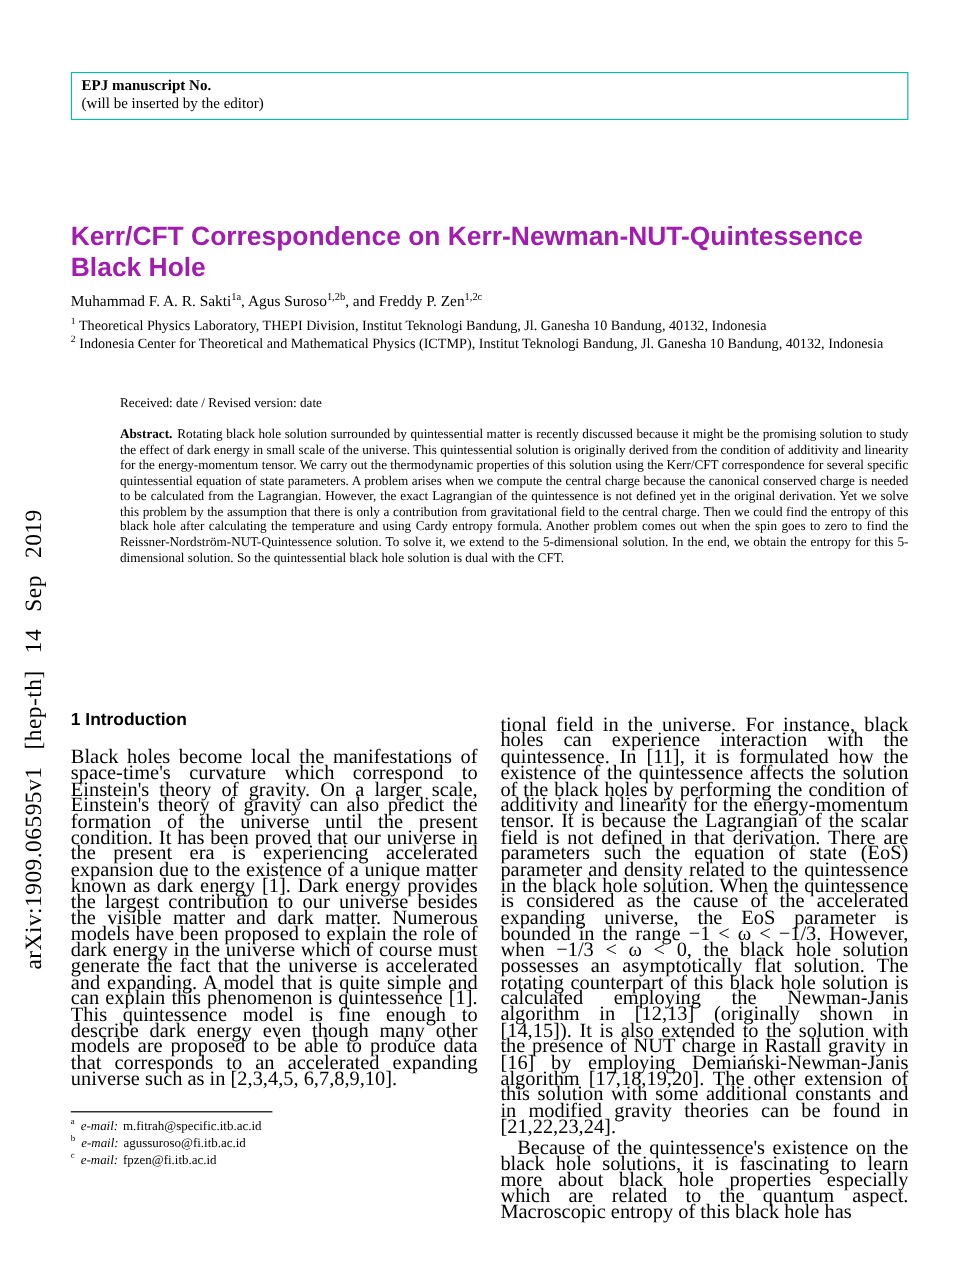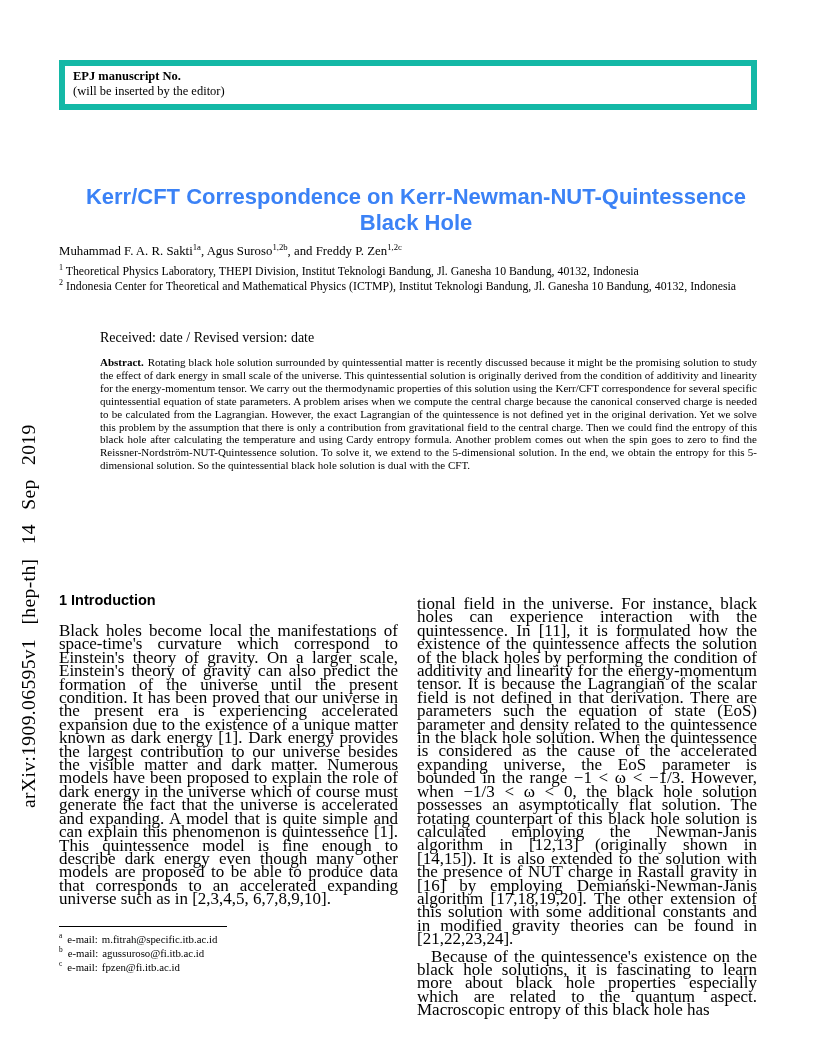--- a/index.html
+++ b/index.html
@@ -6,46 +6,46 @@
   html, body { background: #ffffff; }
   body {
     width: 816px; height: 1056px;
     font-family: "Liberation Serif", "DejaVu Serif", serif;
     color: #1a1a1a;
   }
   .page { position: relative; width: 816px; height: 1056px; background: #fff; overflow: hidden; }
 
   .manuscript-box {
     position: absolute; left: 59px; top: 60px; width: 698px;
-    border: 6px solid #14b8a6; padding: 3px 8px 5px 8px;
+    border: 1px solid #14b8a6; padding: 3px 8px 5px 8px;
     font-size: 12.5px; line-height: 15px; color: #000;
   }
   .mb1 { font-weight: bold; }
 
   .arxiv-stamp {
     position: absolute; left: 18px; top: 808px;
     transform: rotate(-90deg); transform-origin: 0 0;
     white-space: nowrap;
     font-size: 19.5px; letter-spacing: 0.4px; word-spacing: 9px;
     color: #000;
   }
 
   .title {
     position: absolute; left: 59px; top: 184px; width: 714px;
     font-family: "Liberation Sans", "DejaVu Sans", sans-serif;
-    font-weight: bold; font-size: 22px; line-height: 26px; color: #3b82f6; text-align: center;
+    font-weight: bold; font-size: 22px; line-height: 26px; color: #a21caf;
   }
 
   .authors { position: absolute; left: 59px; top: 244px; width: 700px; font-size: 12.8px; color: #000; }
   sup { font-size: 68%; vertical-align: super; line-height: 0; font-family: Liberation Serif, serif; }
 
   .affils { position: absolute; left: 59px; top: 264px; width: 700px; font-size: 11.8px; line-height: 14.8px; color: #000; }
   .affil { padding-left: 13px; text-indent: -13px; }
 
-  .received { position: absolute; left: 100px; top: 330px; font-size: 14px; color: #000; }
+  .received { position: absolute; left: 100px; top: 330px; font-size: 11px; color: #000; }
 
   .abstract {
     position: absolute; left: 100px; top: 356px; width: 657px;
     font-size: 11px; line-height: 12.9px; text-align: justify; color: #000;
   }
   .abstract .label { font-weight: bold; margin-right: 4px; }
 
   .pacs {
     position: absolute; left: 100px; top: 559px; width: 657px;
     font-size: 11px; line-height: 13.2px; text-align: justify; color: #000;
@@ -60,21 +60,21 @@
 
   .col { font-size: 17px; line-height: 13.4px; text-align: justify; color: #000; }
   .col-left  { position: absolute; left: 59px;  top: 624px; width: 339px; }
   .col-right { position: absolute; left: 417px; top: 597px; width: 340px; }
   .para + .para { text-indent: 14px; }
   .col-right .para + .para { margin-top: 4px; }
 
   .footnotes { position: absolute; left: 59px; top: 926px; width: 339px; font-size: 10.8px; line-height: 14px; color: #000; }
   .fn-rule { width: 168px; border-top: 1px solid #000; margin-bottom: 5px; }
   .fn sup { margin-right: 5px; }
-  .fn-label { margin-right: 4px; text-align: right; }
+  .fn-label { font-style: italic; margin-right: 4px; text-align: right; }
 </style>
 </head>
 <body>
 
 <div class="page">
 
   <div class="manuscript-box">
     <div class="mb1">EPJ manuscript No.</div>
     <div class="mb2">(will be inserted by the editor)</div>
   </div>

